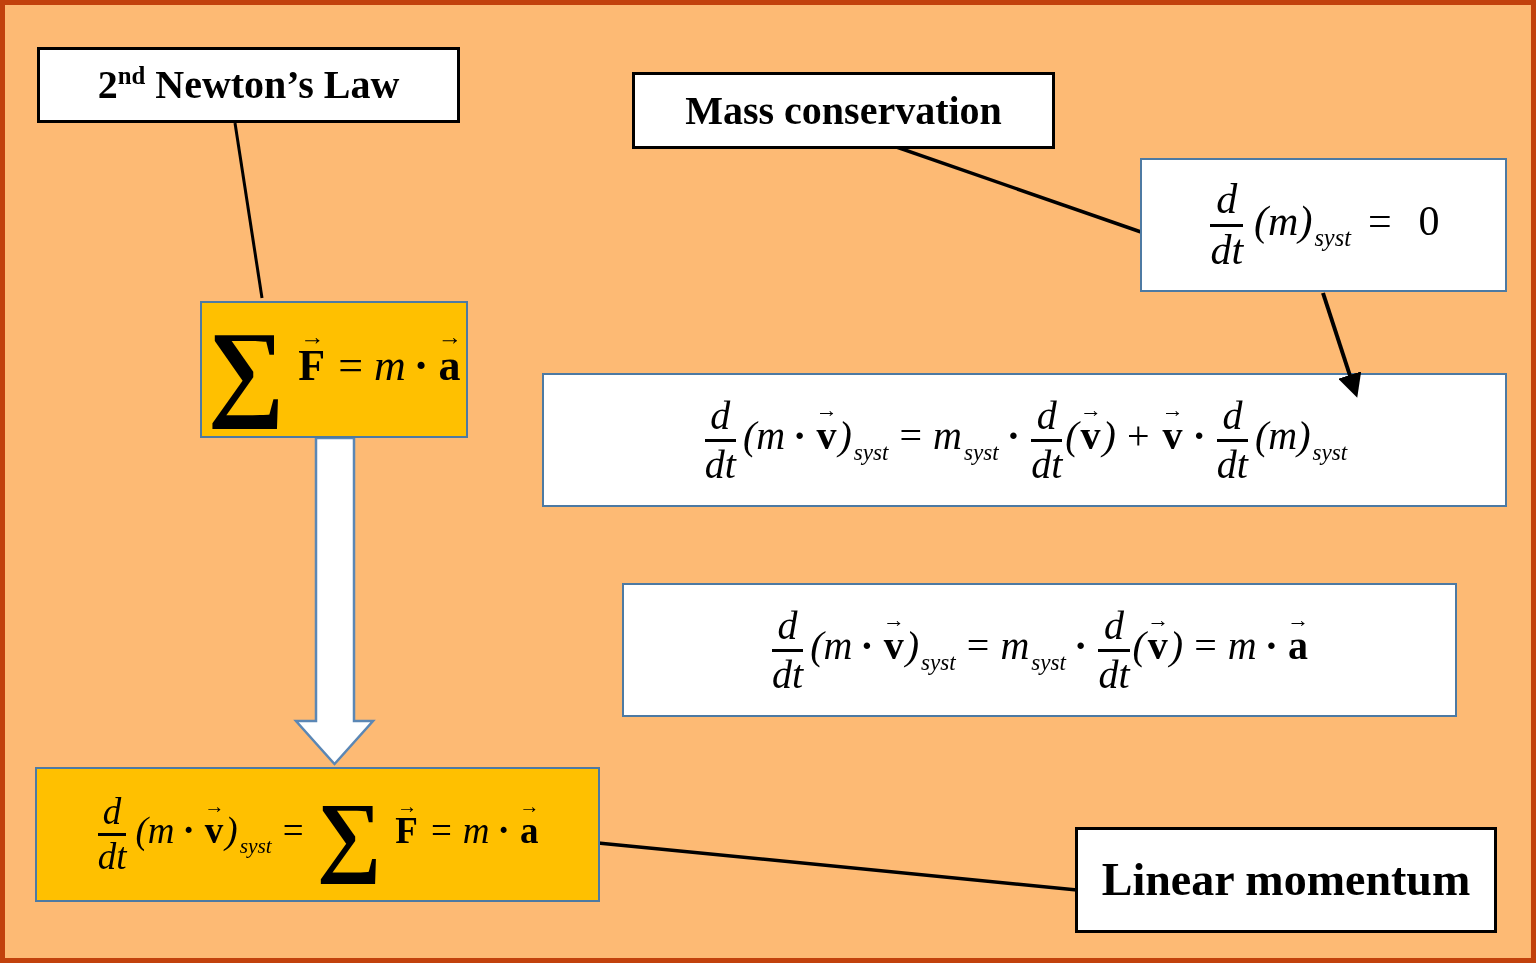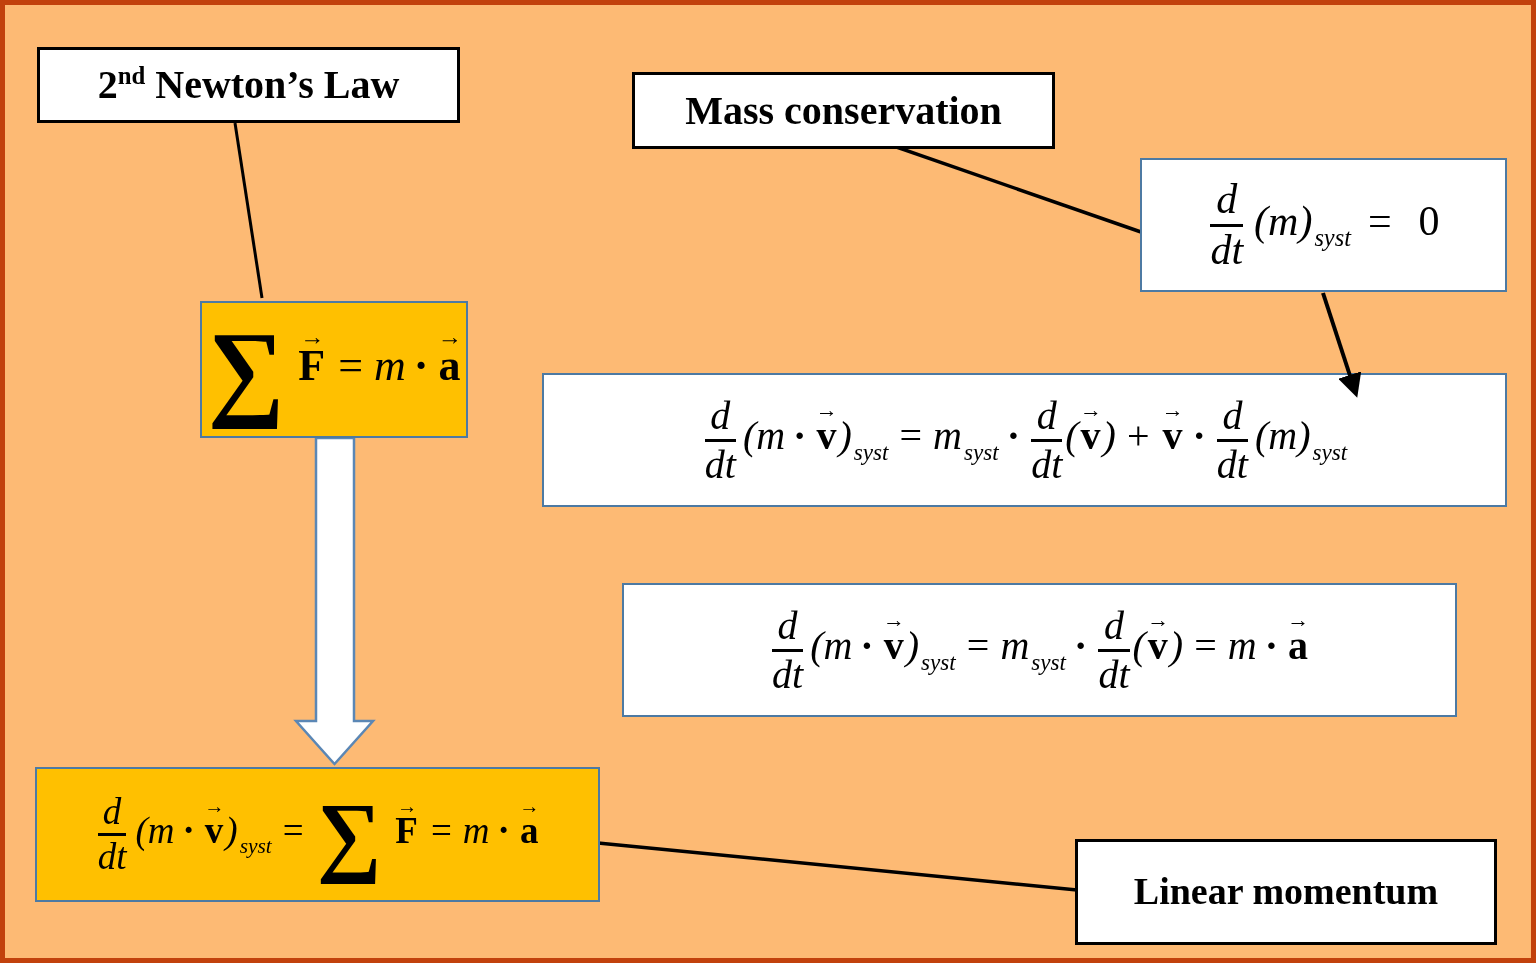--- a/index.html
+++ b/index.html
@@ -68,21 +68,21 @@
   </div>
 
   <div class="box eq-box" style="left:617px;top:578px;width:835px;height:134px;">
     <span class="eq" style="font-size:40px;"><span class="frac"><span class="num">d</span><span class="den">dt</span></span><span class="sp" style="width: 4px;"></span><span class="m-it">(m</span><span class="m-dot">·</span><span class="vec"><span class="arr">→</span><span>v</span></span><span class="m-it">)</span><span class="msub">syst</span><span class="m-op">=</span><span class="m-it">m</span><span class="msub">syst</span><span class="m-dot">·</span><span class="frac"><span class="num">d</span><span class="den">dt</span></span><span class="m-it">(</span><span class="vec"><span class="arr">→</span><span>v</span></span><span class="m-it">)</span><span class="m-op">=</span><span class="m-it">m</span><span class="m-dot">·</span><span class="vec"><span class="arr">→</span><span>a</span></span></span>
   </div>
 
   <div class="box orange" style="left:30px;top:762px;width:565px;height:135px;">
     <span class="eq" style="font-size:37px;"><span class="frac"><span class="num">d</span><span class="den">dt</span></span><span class="sp" style="width: 6px;"></span><span class="m-it">(m</span><span class="m-dot">·</span><span class="vec"><span class="arr">→</span><span>v</span></span><span class="m-it">)</span><span class="msub">syst</span><span class="m-op">=</span><span class="sum">∑</span><span class="sp" style="width: 10px;"></span><span class="vec"><span class="arr">→</span><span>F</span></span><span class="m-op">=</span><span class="m-it">m</span><span class="m-dot">·</span><span class="vec"><span class="arr">→</span><span>a</span></span></span>
   </div>
 
-  <div class="box label-box two-line" style="left:1070px;top:822px;width:422px;height:106px;font-size:38px;margin-top:12px;">
+  <div class="box label-box two-line" style="left:1070px;top:822px;width:422px;height:106px;font-size:46px;">
     <span>
       <span>Linear momentum</span>
     </span>
   </div>
 
   <svg class="svg-layer over" width="1536" height="963">
     <defs>
       <marker id="ah" viewBox="0 0 10 10" refX="7" refY="5" markerWidth="6" markerHeight="6" orient="auto" markerUnits="strokeWidth">
         <path d="M0,0 L10,5 L0,10 Z" fill="#000"></path>
       </marker>

